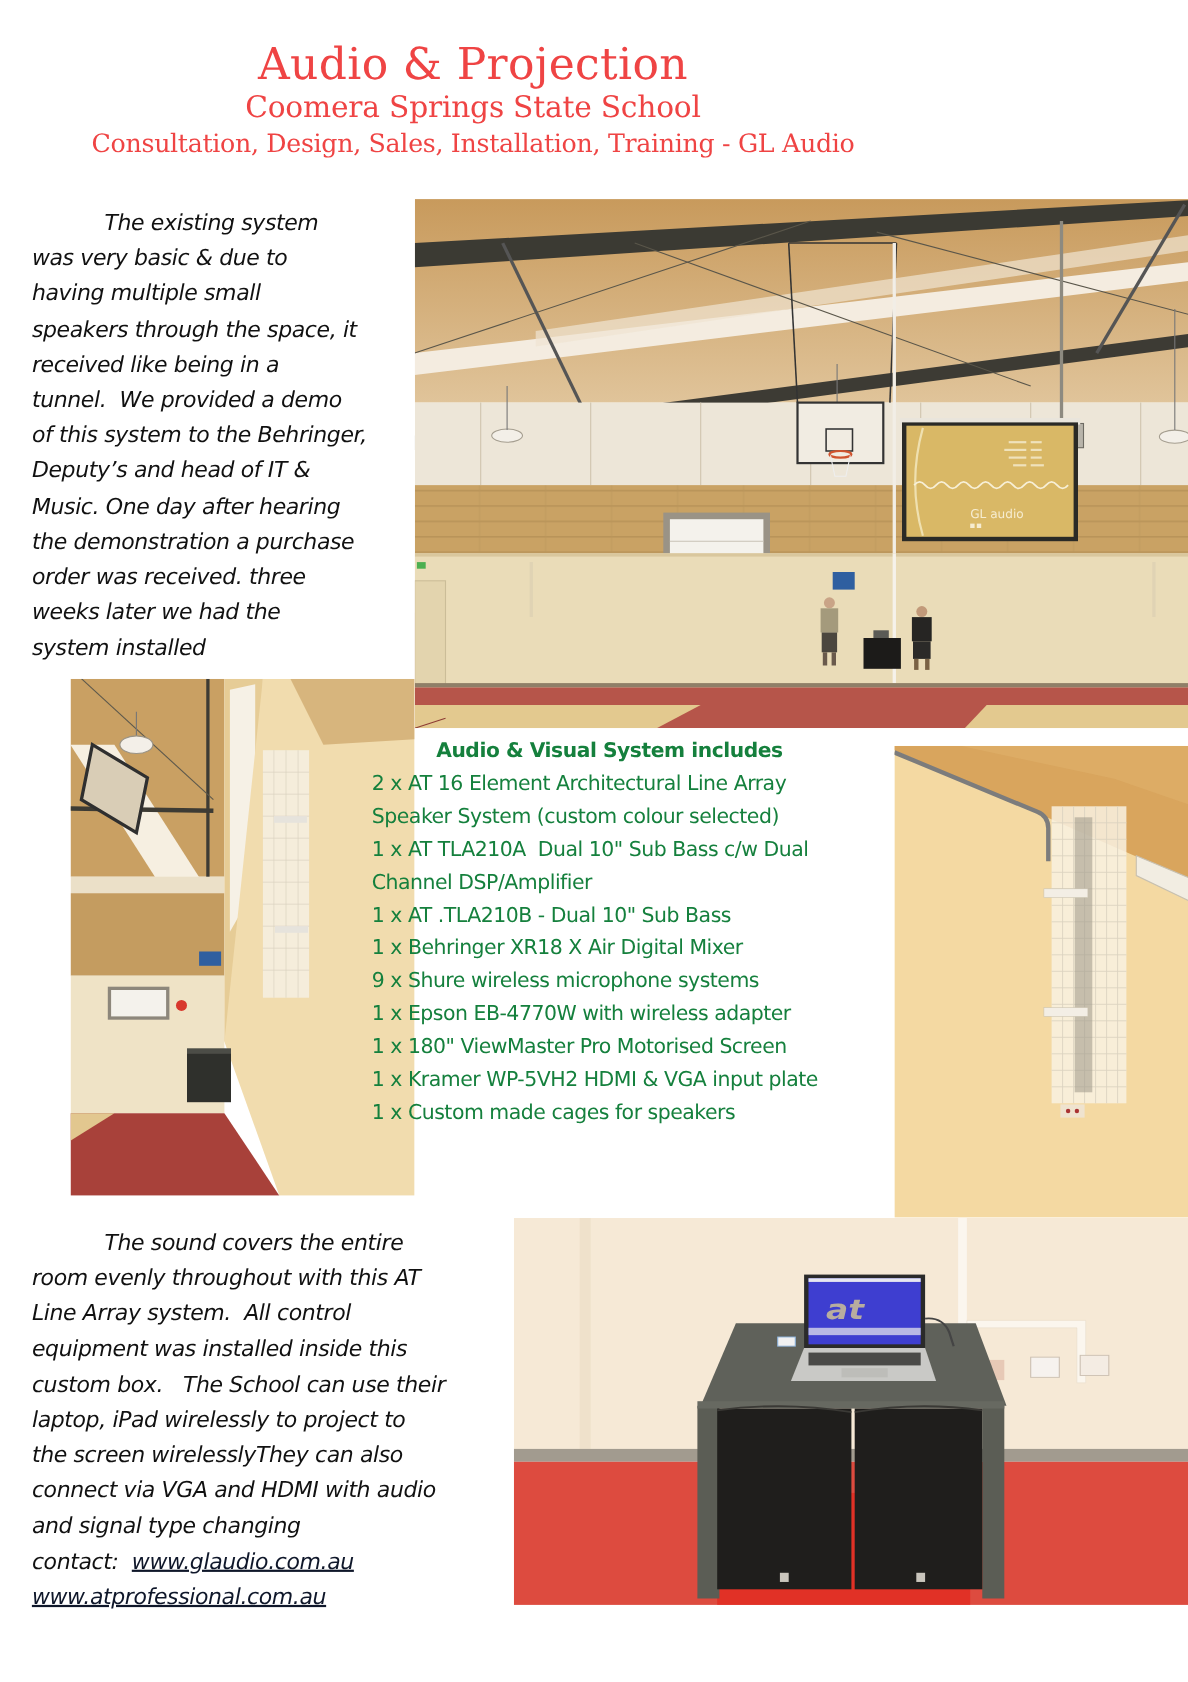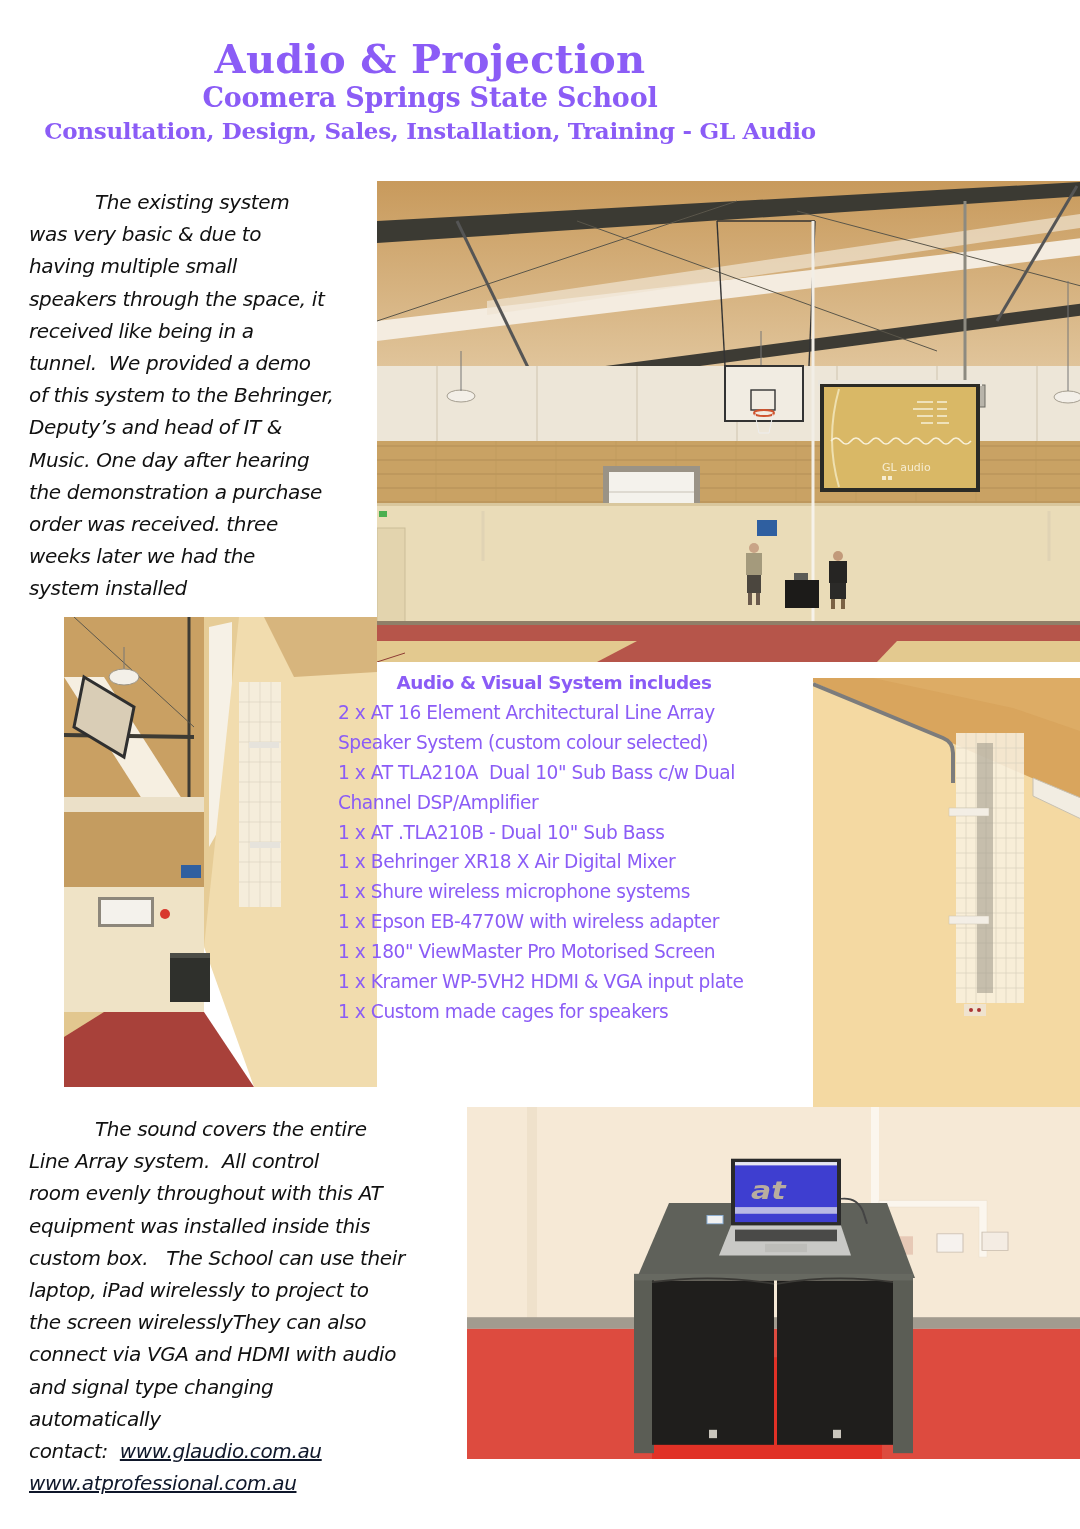--- a/index.html
+++ b/index.html
@@ -1,32 +1,32 @@
 <!DOCTYPE html>
 <html><head>
 <meta charset="utf-8">
 <style>
   * { box-sizing: border-box; margin: 0; padding: 0; }
   html, body { width: 1080px; height: 1529px; background: #ffffff; overflow: hidden; }
   body { position: relative; font-family: "DejaVu Sans", "Liberation Sans", sans-serif; color: #111; }
 
   
-  .hdr { position: absolute; left: 0; width: 860px; text-align: center; font-family: "DejaVu Serif", "Liberation Serif", serif; font-weight: bold; color: #8b5cf6; }
+  .hdr { position: absolute; left: 0; width: 860px; text-align: center; font-family: "DejaVu Serif", "Liberation Serif", serif; font-weight: normal; color: #ef4444; }
   .hdr-title { top: 36px; font-size: 40px; letter-spacing: 0.3px; line-height: 46px; }
   .hdr-sub { top: 82px; font-size: 27px; line-height: 32px; letter-spacing: -0.2px; }
   .hdr-tag { top: 116px; font-size: 23px; line-height: 30px; letter-spacing: -0.3px; }
 
   
   .para { position: absolute; font-size: 20px; line-height: 32.2px; color: #111; font-family: "DejaVu Sans", sans-serif; letter-spacing: -0.35px; font-style: italic; }
   .para .indent { display: inline-block; width: 66px; }
   .intro { left: 29px; top: 186px; width: 306px; }
   .outro { left: 29px; top: 1113px; width: 392px; }
   .outro a, .outro .link { color: #0f172a; text-decoration: underline; }
 
-  .spec { position: absolute; left: 338px; top: 668px; width: 432px; font-size: 18.6px; line-height: 29.9px; letter-spacing: -0.45px; color: #8b5cf6; }
+  .spec { position: absolute; left: 338px; top: 668px; width: 432px; font-size: 18.6px; line-height: 29.9px; letter-spacing: -0.45px; color: #15803d; }
   .spec-title { text-align: center; font-weight: bold; font-size: 18.4px; letter-spacing: -0.4px; }
   .spec-item { white-space: nowrap; }
 
   
   .photo { position: absolute; overflow: hidden; margin-left: 42px; }
   .photo svg { display: block; width: 100%; height: 100%; }
   .p-hall  { left: 335px; top: 181px; width: 723px; height: 481px; }
   .p-side  { left: 22px;  top: 617px; width: 313px; height: 470px; }
   .p-cage  { left: 771px; top: 678px; width: 287px; height: 429px; }
   .p-box   { left: 425px; top: 1107px; width: 633px; height: 352px; }
@@ -250,21 +250,21 @@
 </div>
 
 <div class="spec">
   <div class="spec-title">Audio &amp; Visual System includes</div>
   <div class="spec-item">2 x AT 16 Element Architectural Line Array</div>
   <div class="spec-item">Speaker System (custom colour selected)</div>
   <div class="spec-item" style="white-space:pre">1 x AT TLA210A  Dual 10" Sub Bass c/w Dual</div>
   <div class="spec-item">Channel DSP/Amplifier</div>
   <div class="spec-item">1 x AT .TLA210B - Dual 10" Sub Bass</div>
   <div class="spec-item">1 x Behringer XR18 X Air Digital Mixer</div>
-  <div class="spec-item">1 x Shure wireless microphone systems</div>
+  <div class="spec-item">9 x Shure wireless microphone systems</div>
   <div class="spec-item">1 x Epson EB-4770W with wireless adapter</div>
   <div class="spec-item">1 x 180" ViewMaster Pro Motorised Screen</div>
   <div class="spec-item">1 x Kramer WP-5VH2 HDMI &amp; VGA input plate</div>
   <div class="spec-item">1 x Custom made cages for speakers</div>
 </div>
 
 <div class="photo p-cage">
   <svg viewBox="0 0 287 429" preserveAspectRatio="none">
     <rect x="0" y="0" width="287" height="429" fill="#f4d9a2"></rect>
 
@@ -305,29 +305,28 @@
     <rect x="136" y="130" width="40" height="8" fill="#f3eee5" stroke="#c9c1ae" stroke-width="0.5"></rect>
     <rect x="136" y="238" width="40" height="8" fill="#f3eee5" stroke="#c9c1ae" stroke-width="0.5"></rect>
     <rect x="151" y="326" width="22" height="12" fill="#efe3cf"></rect>
     <circle cx="158" cy="332" r="2" fill="#a33"></circle>
       <circle cx="166" cy="332" r="2" fill="#a33"></circle>
   </svg>
 </div>
 
 <div class="para outro">
   <div><span class="indent"></span><span>The sound covers the entire</span></div>
+  <div style="white-space:nowrap">room evenly throughout with this AT</div>
   <div style="white-space:pre">Line Array system.  All control</div>
-  <div style="white-space:nowrap">room evenly throughout with this AT</div>
   <div style="white-space:nowrap">equipment was installed inside this</div>
   <div style="white-space:pre">custom box.   The School can use their</div>
   <div style="white-space:nowrap">laptop, iPad wirelessly to project to</div>
   <div style="white-space:nowrap">the screen wirelesslyThey can also</div>
   <div style="white-space:nowrap">connect via VGA and HDMI with audio</div>
   <div>and signal type changing</div>
-  <div>automatically</div>
   <div style="white-space:pre"><span>contact:</span>  <span class="link">www.glaudio.com.au</span></div>
   <div><span class="link">www.atprofessional.com.au</span></div>
 </div>
 
 <div class="photo p-box">
   <svg viewBox="0 0 633 422" preserveAspectRatio="none">
 
     <rect x="0" y="0" width="633" height="258" fill="#f6e9d6"></rect>
     <rect x="60" y="0" width="10" height="258" fill="#efe1cb"></rect>
 

